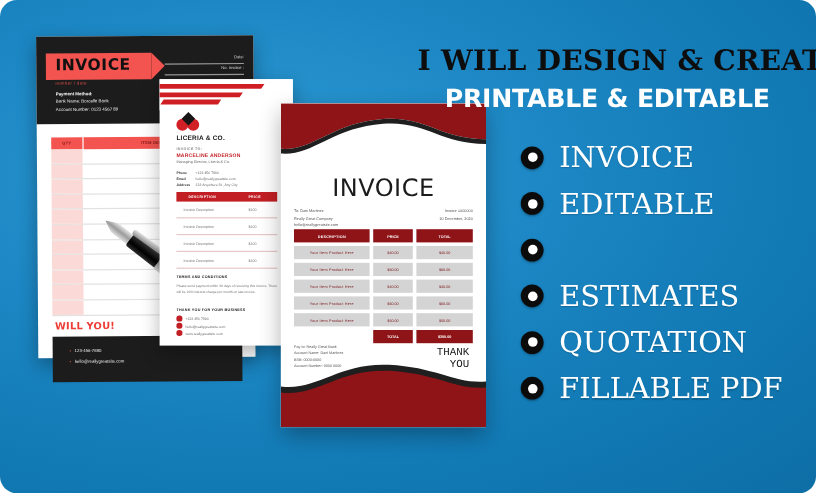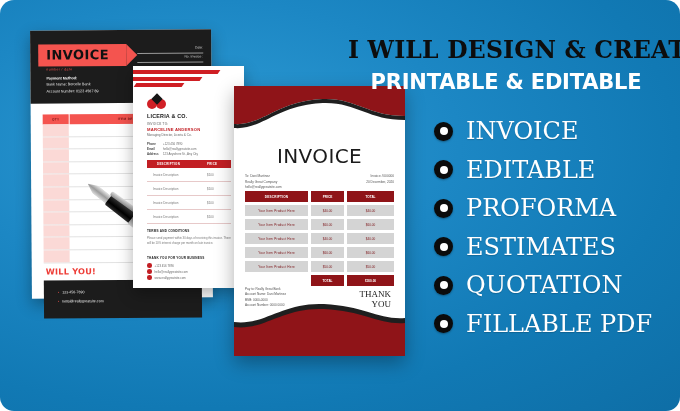--- a/index.html
+++ b/index.html
@@ -120,21 +120,21 @@
   .ctbl .d{flex:1;height:11px;display:flex;align-items:center;justify-content:center;
            background:#d4d4d4;font-size:3.1px;color:#7b1418;letter-spacing:.2px;}
   .ctbl .p{width:33px;height:11px;display:flex;align-items:center;justify-content:center;
            background:#d4d4d4;font-size:3.1px;color:#7b1418;}
   .ctbl .t{width:47px;height:11px;display:flex;align-items:center;justify-content:center;
            background:#d4d4d4;font-size:3.1px;color:#7b1418;}
   .ctbl .tot .p,.ctbl .tot .t{background:#8f1418;color:#fff;font-weight:bold;}
   .ctbl .tot .d{background:transparent;}
   .cbank{position:absolute;left:11px;top:201px;font-size:3.1px;color:#555;line-height:5.4px;}
   .cthx{position:absolute;right:14px;top:203px;text-align:right;
-        font-family:Liberation Serif, serif;font-size:9px;color:#1b1b1b;line-height:10px;}
+        font-family:Liberation Mono, monospace;font-size:9px;color:#1b1b1b;line-height:10px;}
 </style>
 </head>
 <body>
 
 <div id="stage">
 
   <div id="cardA">
     <div class="ahdr">
       <div class="ribbon">
         <span>INVOICE</span>
@@ -364,21 +364,20 @@
     <div class="brow">
       <span class="bdot">
           <i></i>
         </span>
       <span class="btxt">EDITABLE</span>
     </div>
     <div class="brow">
       <span class="bdot">
           <i></i>
         </span>
-      <span class="btxt">PROFORMA</span>
     </div>
     <div class="brow">
       <span class="bdot">
           <i></i>
         </span>
       <span class="btxt">ESTIMATES</span>
     </div>
     <div class="brow">
       <span class="bdot">
           <i></i>

